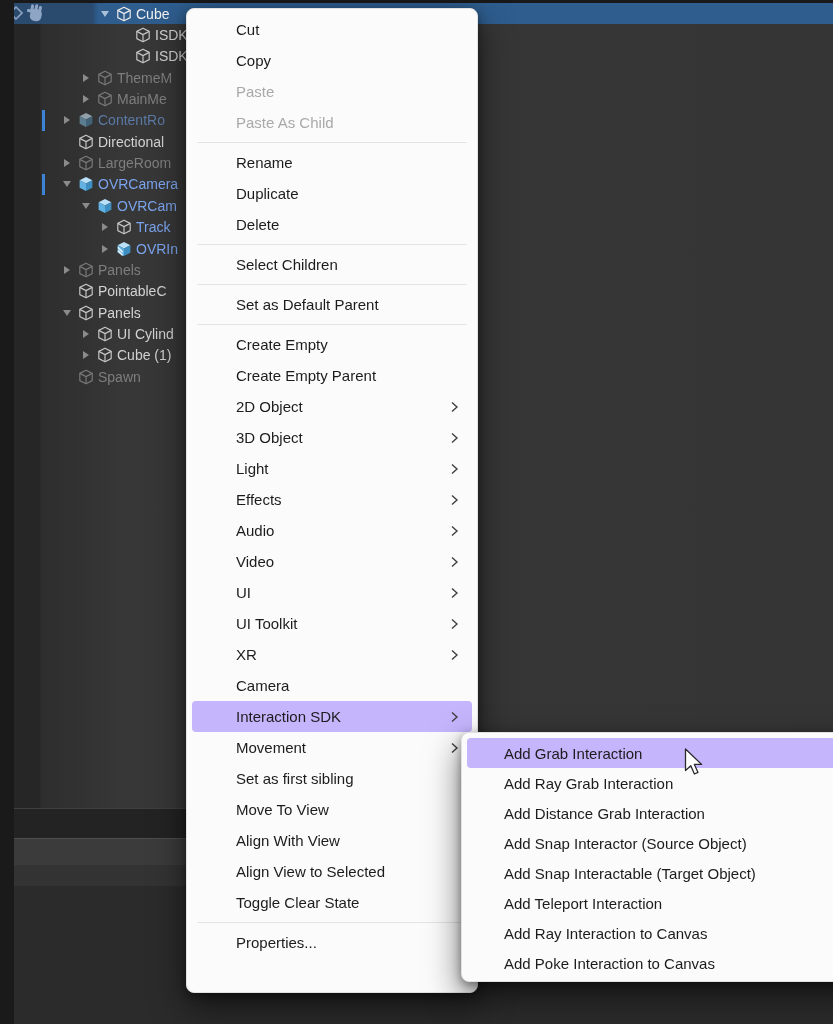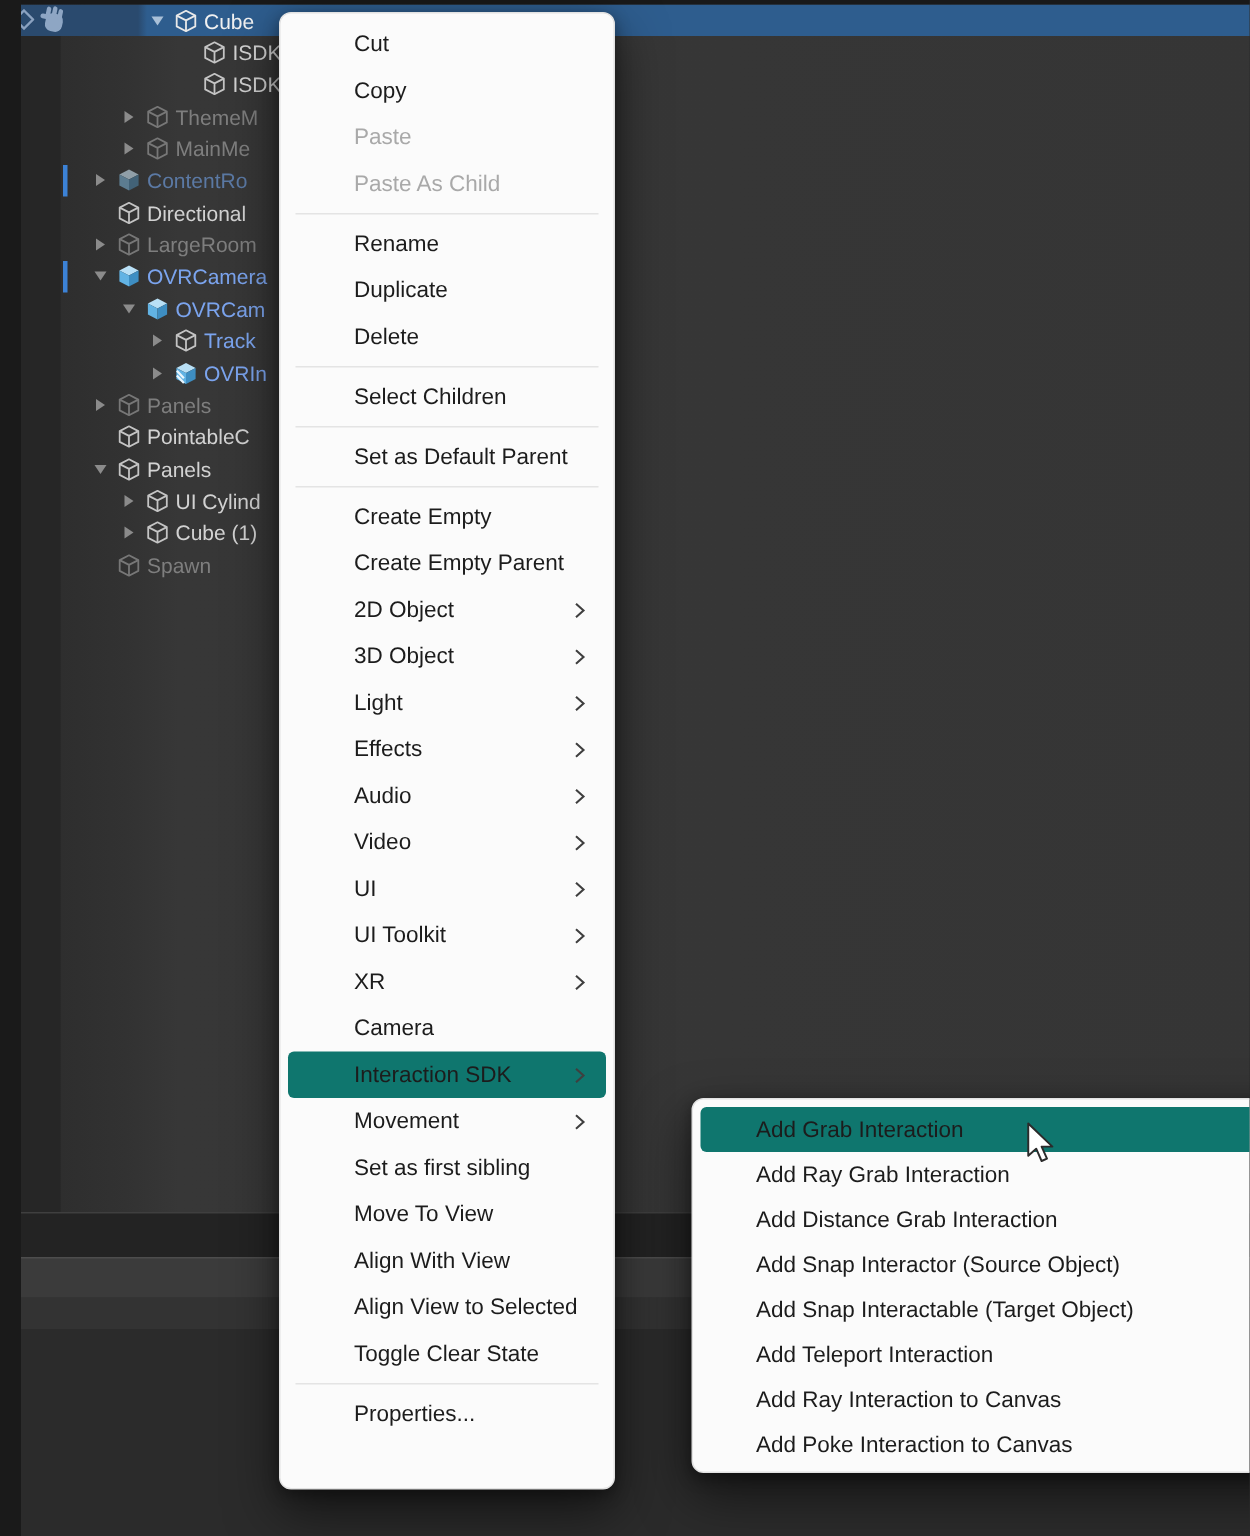--- a/index.html
+++ b/index.html
@@ -30,26 +30,26 @@
   .c-normal{color:#d2d2d2;} .c-dim{color:#7e7e7e;} .c-sel{color:#f1f1f1;}
   .c-prefab{color:#7ba4ee;} .c-prefab-muted{color:#5b79a4;}
   .prefab-bar{position:absolute;left:28px;top:0;width:3px;height:100%;background:#3c82d6;}
   
   .hand-icon{position:absolute;left:10px;top:3px;transform:rotate(12deg);}
   .corner-glyph{position:absolute;left:-5px;top:6px;}
   
   .menu{position:absolute;background:#fbfbfb;border:1px solid #e2e2e2;border-radius:8px;
         box-shadow:0 14px 34px rgba(0,0,0,.55),0 3px 10px rgba(0,0,0,.35);
         padding:5px 0;box-sizing:border-box;z-index:10;}
-  #ctx{left:172px;top:8px;width:224px;height:985px;}
+  #ctx{left:172px;top:8px;width:292px;height:985px;}
   #sub{left:447px;top:732px;width:428px;height:250px;z-index:11;}
   .mi{height:31px;display:flex;align-items:center;margin:0 5px;padding:0 14px 0 44px;
       border-radius:4px;font-size:15px;color:#1c1c1c;position:relative;}
   #sub .mi{height:30px;padding-left:37px;}
-  .mi.hl{background:#0f766e;align-items:center;}
+  .mi.hl{background:#c4b5fd;align-items:center;}
   .mi.dis{color:#a9a9a9;}
   .mi-chev{position:absolute;right:13px;top:50%;transform:translateY(-50%);display:flex;}
   .sep{height:1px;background:#e4e4e4;margin:4px 10px;}
   
   #cursor{position:absolute;left:670px;top:748px;z-index:20;}
 </style>
 </head>
 <body>
 
 <div id="screen">

